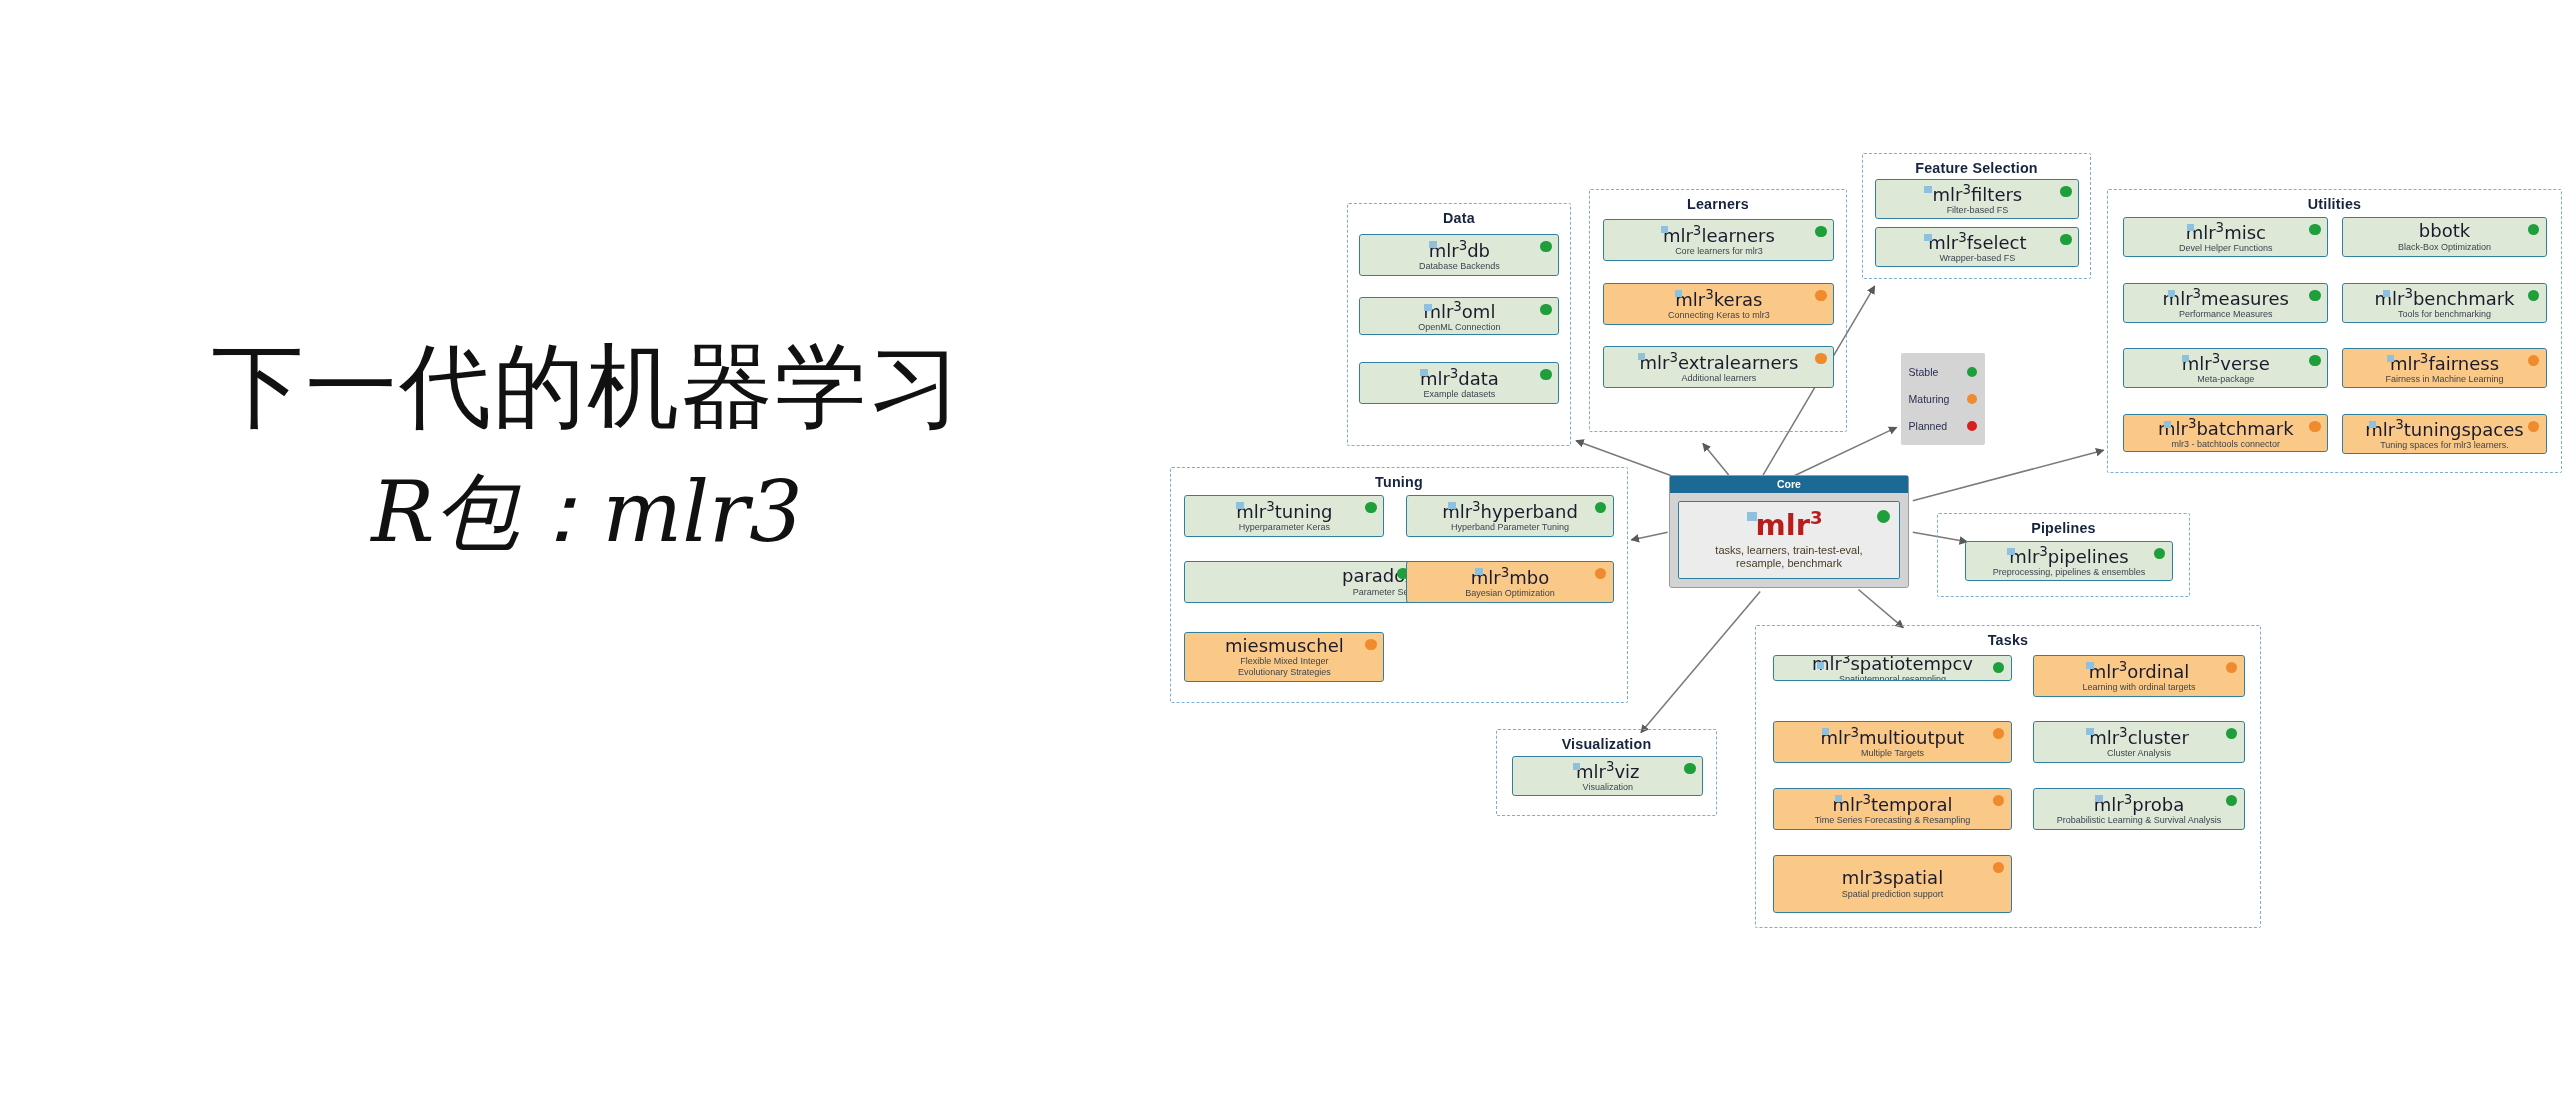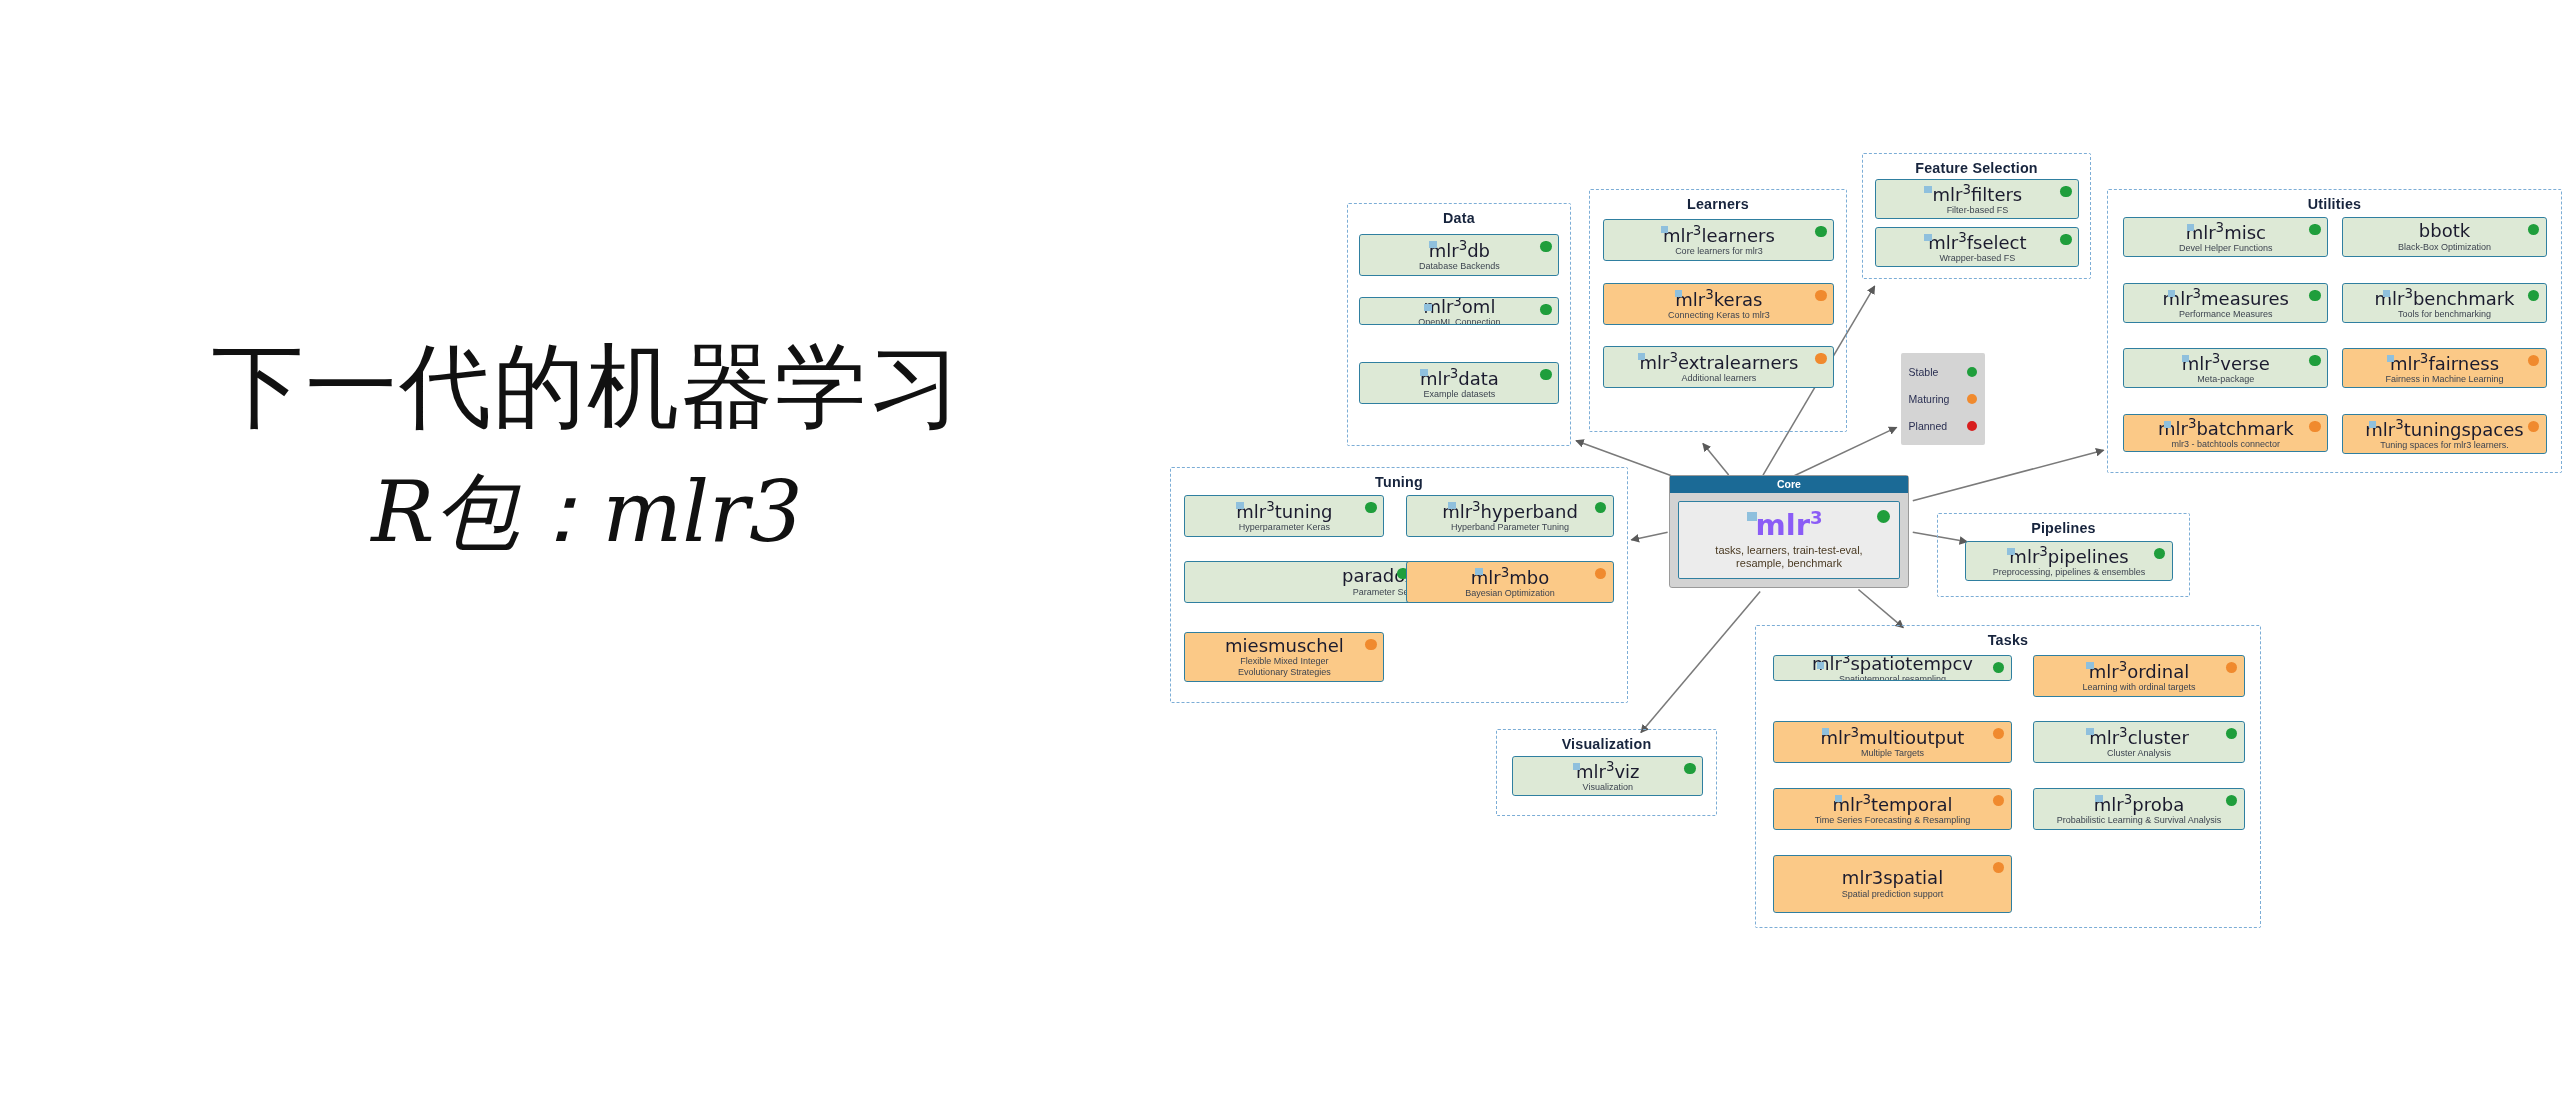--- a/index.html
+++ b/index.html
@@ -40,21 +40,21 @@
              background:#8fc0dd;transform:translateX(-59px);}
 
   
   #core{position:absolute;left:1669px;top:475px;width:240px;height:113px;
         box-sizing:border-box;background:#d3d3d3;border:1px solid #9a9a9a;border-radius:2.9px;}
   #core-header{height:17px;background:#1b6a96;color:#ffffff;font-size:10.5px;
                font-weight:bold;text-align:center;line-height:17px;}
   #core-body{position:absolute;left:7.6px;right:7.6px;top:25px;bottom:7.6px;
              background:#ececec;border:1.9px solid #2f7fa0;border-radius:1.9px;
              display:flex;flex-direction:column;align-items:center;justify-content:center;}
-  #core-name{font-size:29px;font-weight:bold;color:#8b5cf6;line-height:1;
+  #core-name{font-size:29px;font-weight:bold;color:#b91c1c;line-height:1;
              font-family:"DejaVu Sans",sans-serif;}
   #core-name .sup{font-size:18px;vertical-align:super;}
   #core-desc{font-size:11px;color:#4a3a22;text-align:center;line-height:1.25;
              margin-top:3.8px;white-space:pre-line;}
   #core-dot{position:absolute;top:7.6px;right:9.5px;width:13.4px;height:13.4px;
             border-radius:50%;background:#1f9e3c;}
   #core-tile{position:absolute;top:9.5px;left:50%;width:9.5px;height:9.5px;
              background:#8fc0dd;transform:translateX(-42px);}
 
   
@@ -95,21 +95,21 @@
 
   <div id="groups-host">
       <div class="group" style="left: 1347px; top: 203px; width: 224px; height: 243px;">
         <div class="group-title">Data</div>
         <div class="pkg" style="left: 11.4px; top: 30px; width: 200px; height: 42px;">
           <div class="tile" style="transform: translateX(-30px);"></div>
           <div class="dot"></div>
           <div class="name"><span>mlr</span><span class="sup">3</span><span>db</span></div>
           <div class="desc">Database Backends</div>
         </div>
-        <div class="pkg" style="left: 11.4px; top: 93px; width: 200px; height: 28px;">
+        <div class="pkg" style="left: 11.4px; top: 93px; width: 200px; height: 38px;">
           <div class="tile" style="transform: translateX(-35px);"></div>
           <div class="dot"></div>
           <div class="name"><span>mlr</span><span class="sup">3</span><span>oml</span></div>
           <div class="desc">OpenML Connection</div>
         </div>
         <div class="pkg" style="left: 11.4px; top: 158px; width: 200px; height: 42px;">
           <div class="tile" style="transform: translateX(-39px);"></div>
           <div class="dot"></div>
           <div class="name"><span>mlr</span><span class="sup">3</span><span>data</span></div>
           <div class="desc">Example datasets</div>

